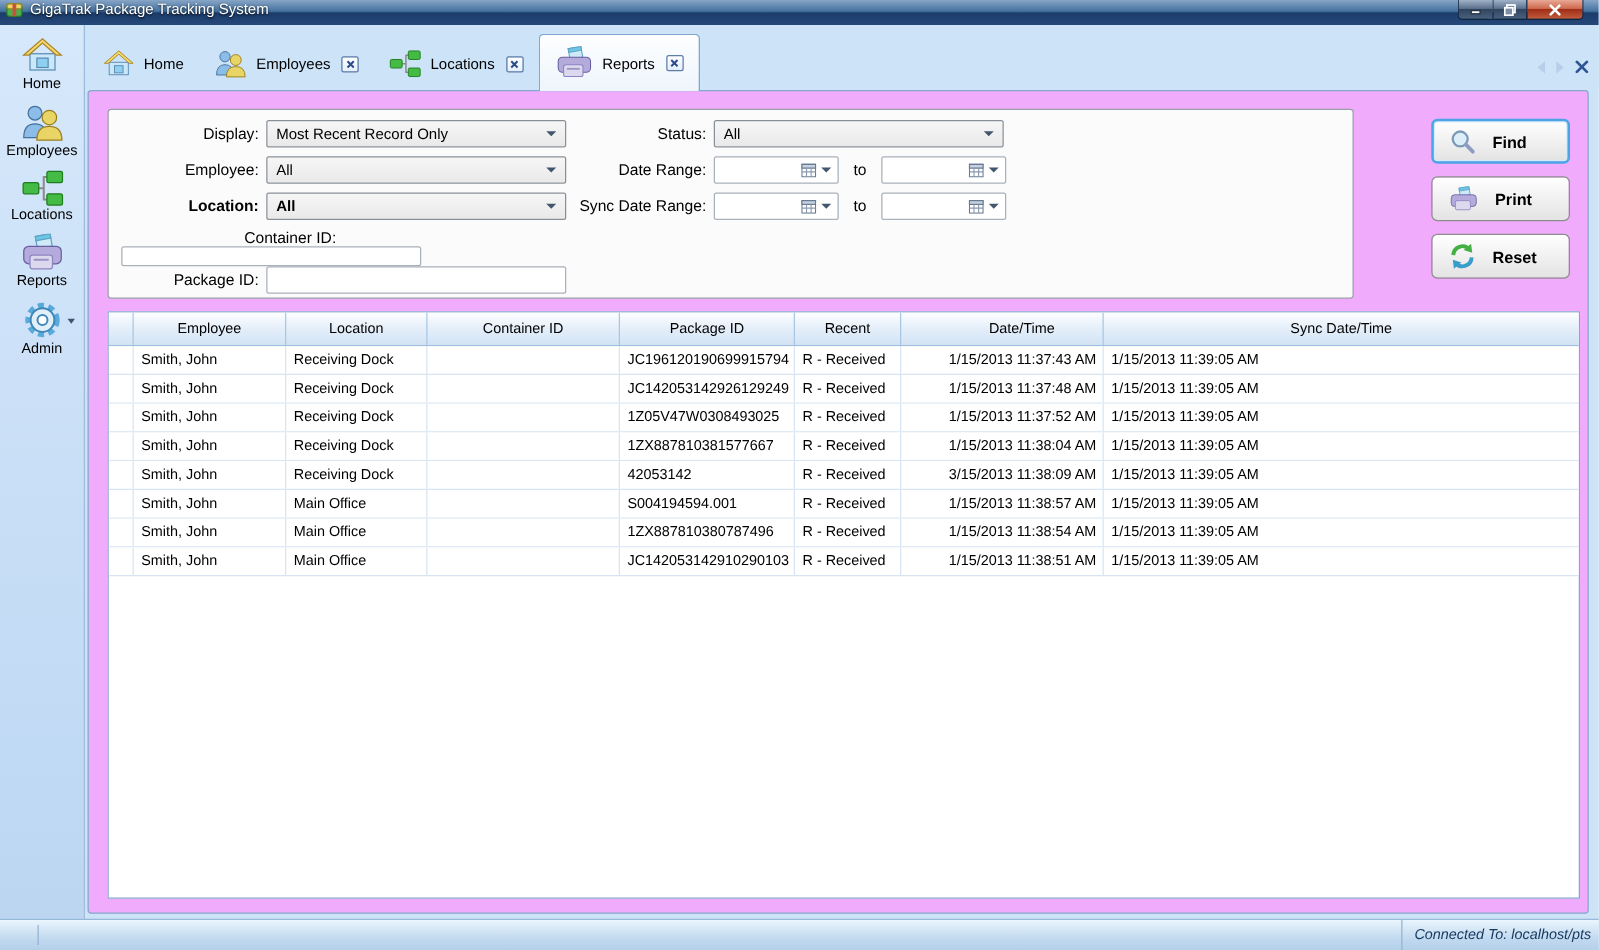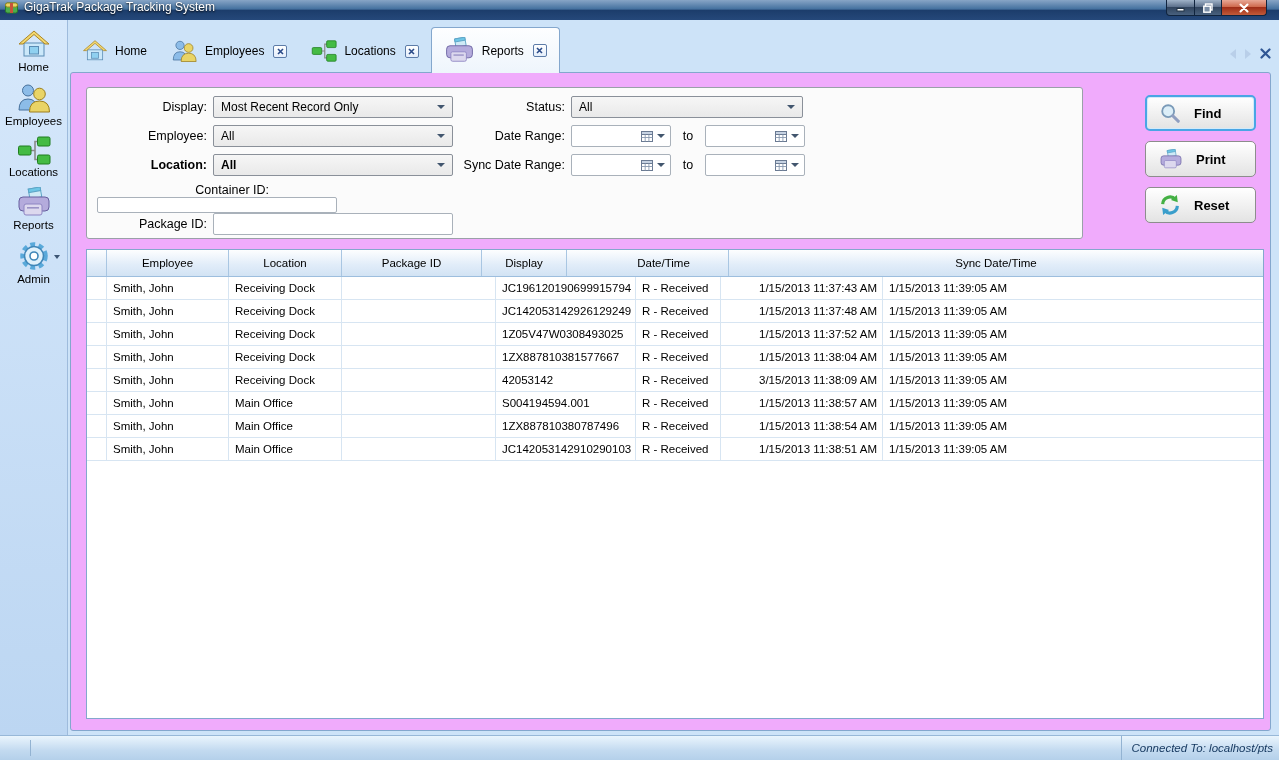--- a/index.html
+++ b/index.html
@@ -346,22 +346,23 @@
           </svg>
           <span>Reset</span>
         </div>
       </div>
 
       <div class="tablebox">
         <div class="thead">
           <div class="thcell c0"></div>
           <div class="thcell c1">Employee</div>
           <div class="thcell c2">Location</div>
+          <div class="thcell c3">Container ID</div>
           <div class="thcell c4">Package ID</div>
-          <div class="thcell c5">Display</div>
+          <div class="thcell c5">Recent</div>
           <div class="thcell c6">Date/Time</div>
           <div class="thcell c7">Sync Date/Time</div>
         </div>
         <div id="rows-container">
             <div class="trow">
               <div class="cell c0"></div>
               <div class="cell c1">Smith, John</div>
               <div class="cell c2">Receiving Dock</div>
               <div class="cell c3"></div>
               <div class="cell c4">JC196120190699915794</div>

